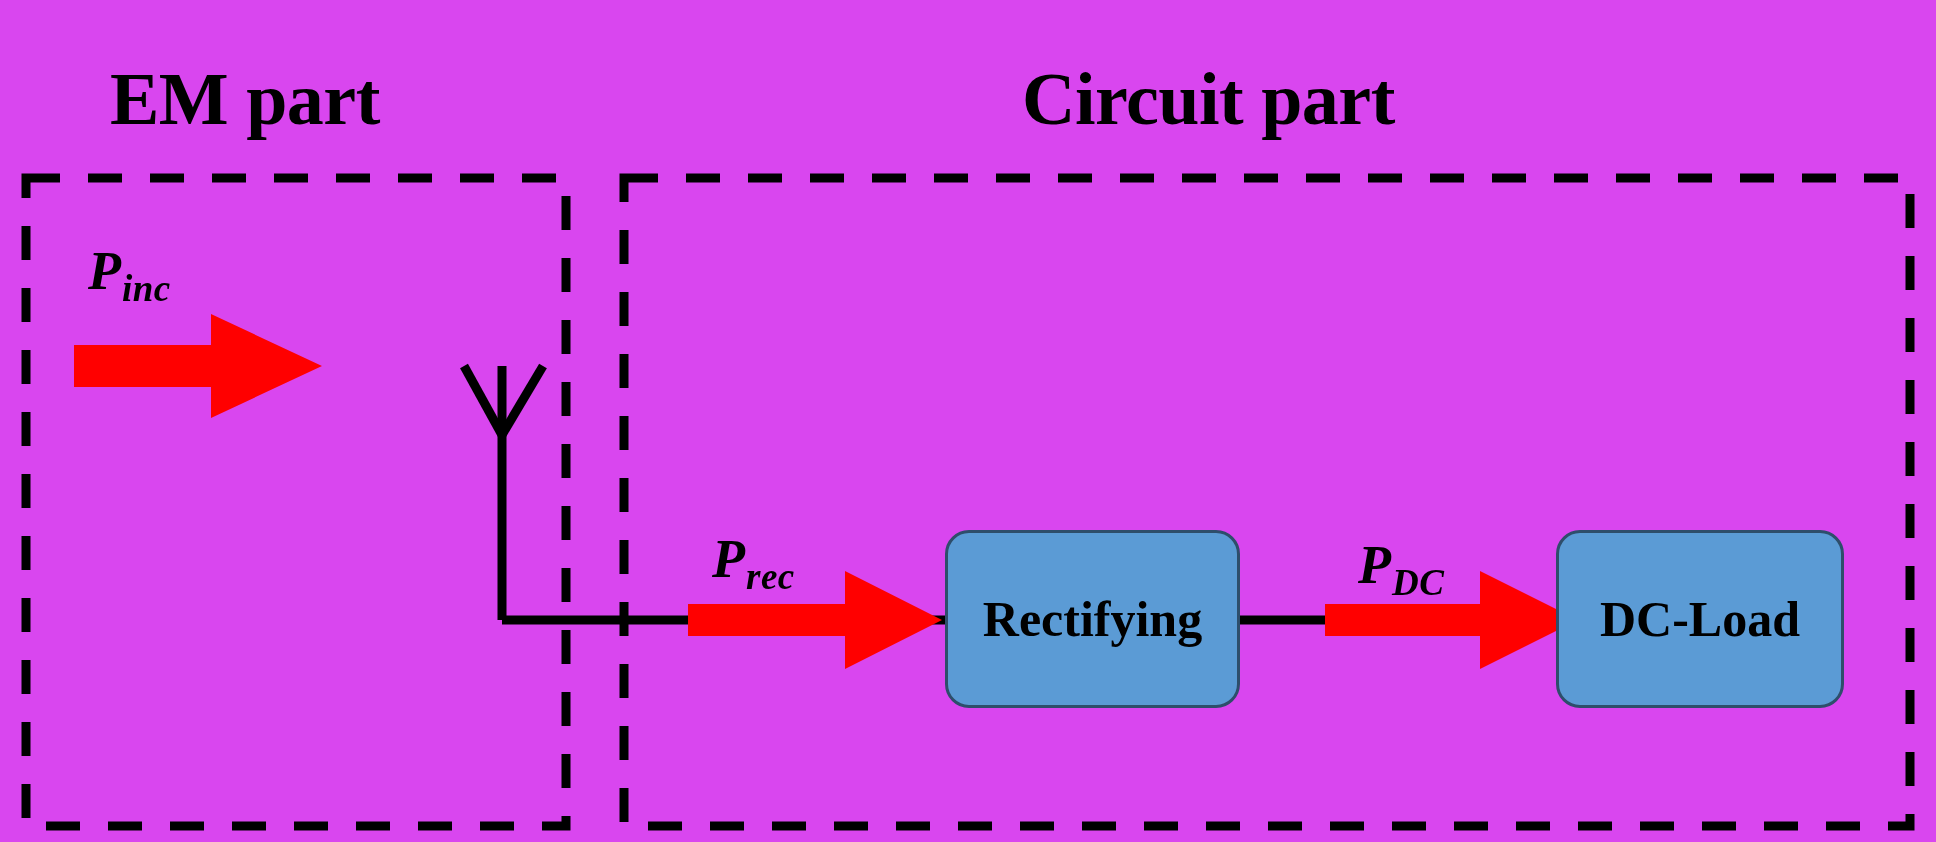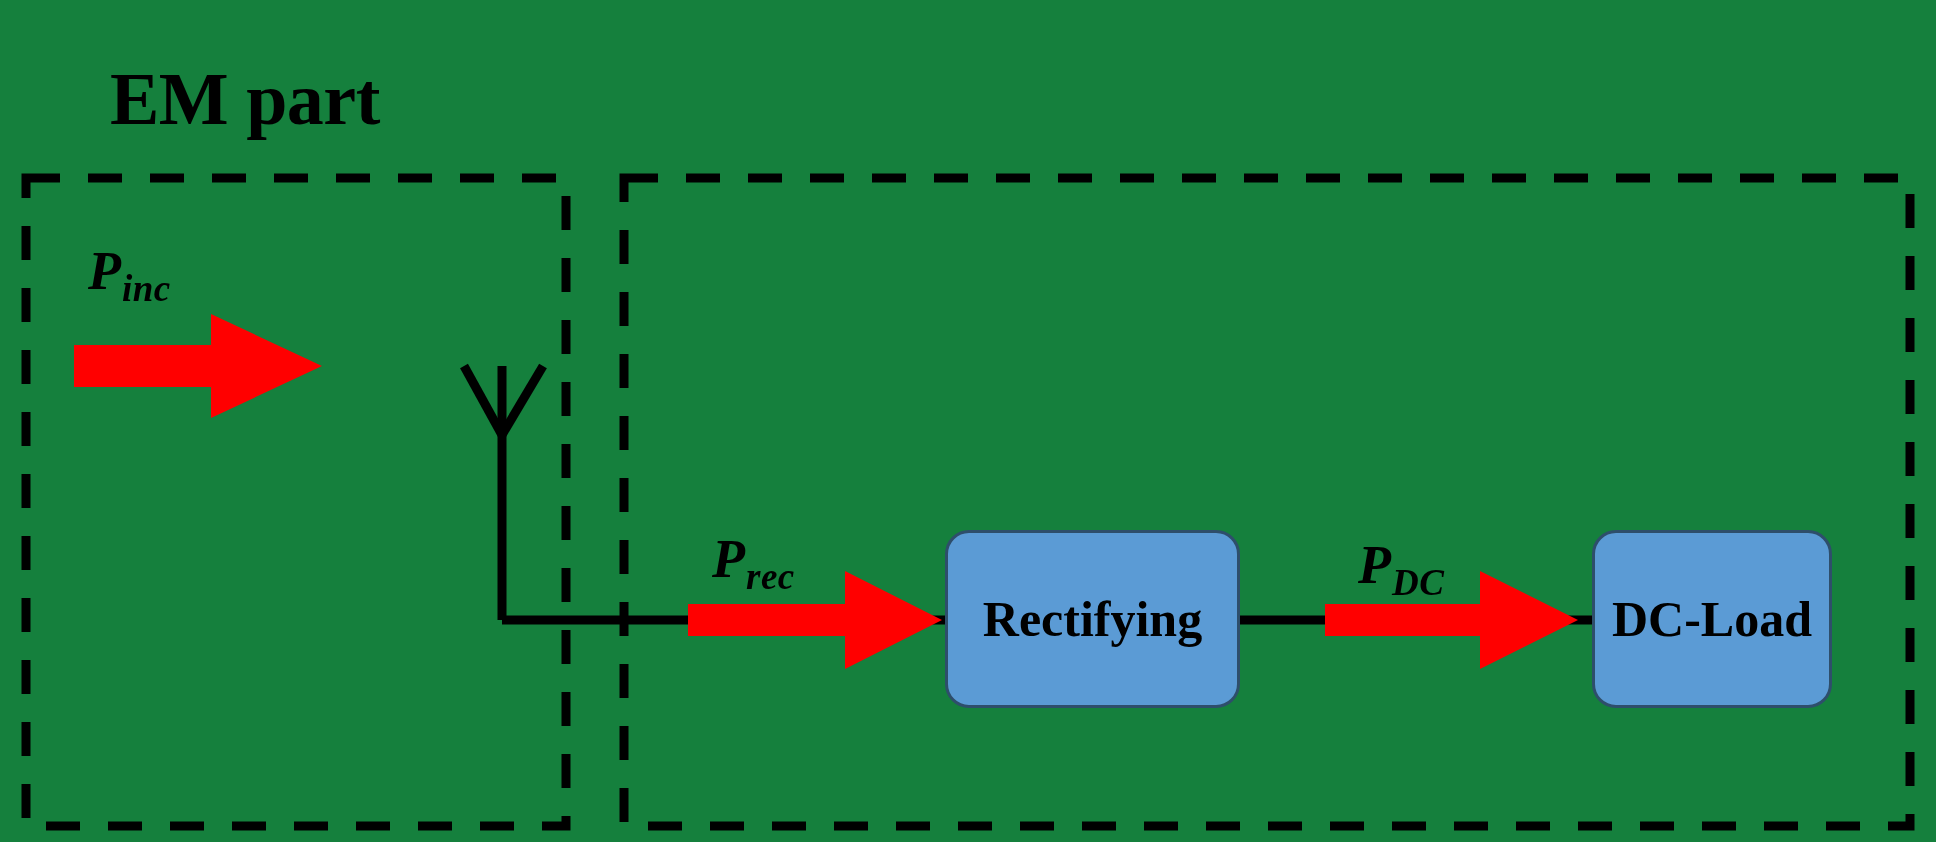--- a/index.html
+++ b/index.html
@@ -7,21 +7,21 @@
     padding: 0;
     background: #ffffff;
   }
   body {
     font-family: "Liberation Serif", serif;
   }
   #stage {
     position: relative;
     width: 1936px;
     height: 842px;
-    background: #15803d;
+    background: #d946ef;
     overflow: hidden;
   }
   .svg-layer {
     position: absolute;
     left: 0;
     top: 0;
     width: 1936px;
     height: 842px;
   }
 
@@ -81,23 +81,23 @@
     line-height: 1.08;
     color: #000000;
   }
   #block-rect {
     left: 945px;
     top: 530px;
     width: 295px;
     height: 178px;
   }
   #block-load {
-    left: 1592px;
+    left: 1556px;
     top: 530px;
-    width: 240px;
+    width: 288px;
     height: 178px;
   }
   .block .label-lines {
     pointer-events: none;
   }
 </style>
 </head>
 <body>
 
 <div id="stage">
@@ -127,20 +127,21 @@
 
     <polygon points="74,345 211,345 211,314 322,366 211,418 211,387 74,387" fill="#FF0000"></polygon>
 
     <polygon points="688,604 845,604 845,571 942,620 845,669 845,636 688,636" fill="#FF0000"></polygon>
 
     <polygon points="1325,604 1480,604 1480,571 1578,620 1480,669 1480,636 1325,636" fill="#FF0000"></polygon>
   </svg>
 
   <div class="section-title" id="em-title">EM part</div>
 
+  <div class="section-title" id="ckt-title">Circuit part</div>
 
   <div class="power-label" id="lbl-pinc">
     <span>P</span><span class="sub">inc</span>
   </div>
 
   <div class="power-label" id="lbl-prec">
     <span>P</span><span class="sub">rec</span>
   </div>
 
   <div class="power-label" id="lbl-pdc">

